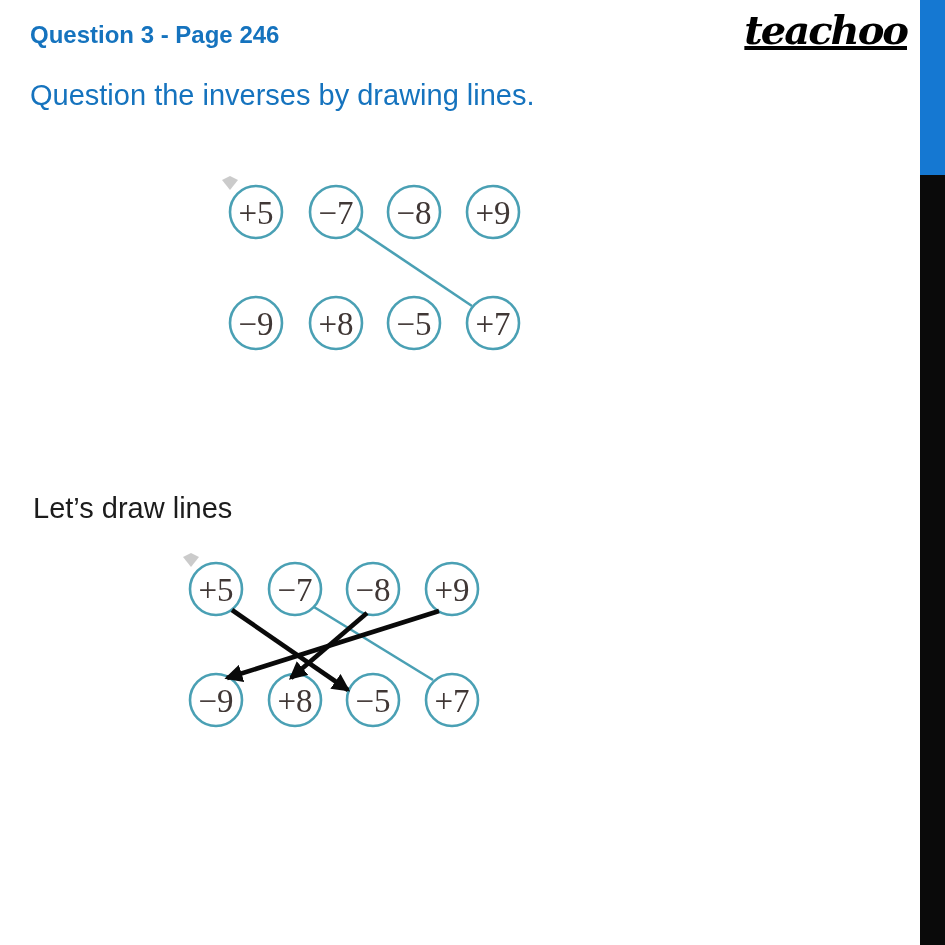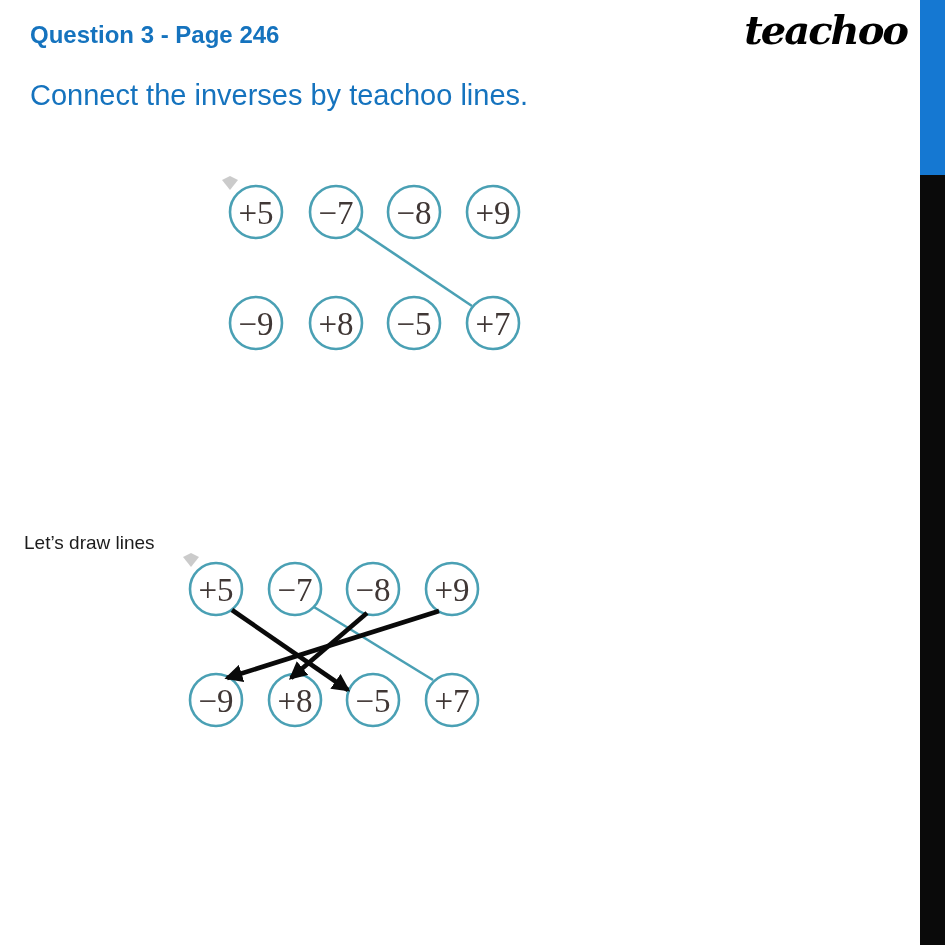--- a/index.html
+++ b/index.html
@@ -14,31 +14,31 @@
     position: absolute; left: 30px; top: 21px;
     font-size: 24px; font-weight: bold;
     color: var(--accent);
   }
   .brand-logo {
     position: absolute; right: 38px; top: 6px;
     font-family: "DejaVu Serif", serif;
     font-style: italic; font-weight: bold;
     font-size: 40px; color: #000;
     letter-spacing: -2px;
+    text-decoration: underline;
   }
   .question-prompt {
     position: absolute; left: 30px; top: 79px;
     font-size: 29px;
     color: var(--accent);
   }
   .solution-heading {
-    position: absolute; left: 24px; top: 492px;
-    font-size: 19px;
+    position: absolute; left: 33px; top: 492px;
+    font-size: 29px;
     color: #1c1c1c;
-    margin-top: 40px;
   }
   .bar-blue {
     position: absolute; right: 0; top: 0;
     width: 25px; height: 175px;
     background: var(--bar-blue);
   }
   .bar-black {
     position: absolute; right: 0; top: 175px;
     width: 25px; height: 770px;
     background: var(--bar-black);
@@ -50,21 +50,21 @@
     font-family: "Liberation Serif", "DejaVu Serif", serif;
     font-size: 33px;
     fill: var(--ink);
   }
 </style>
 </head>
 <body>
 
 <div class="page-title">Question 3 - Page 246</div>
 <div class="brand-logo">teachoo</div>
-<div class="question-prompt">Connect the inverses by teachoo lines.</div>
+<div class="question-prompt">Question the inverses by drawing lines.</div>
 <div class="solution-heading">Let’s draw lines</div>
 
 <svg id="diagram-q" class="diagram" width="360" height="210" viewBox="190 160 360 210" xmlns="http://www.w3.org/2000/svg">
     <defs>
       <marker id="ah0" viewBox="0 0 10 10" refX="8.5" refY="5" markerWidth="3.9" markerHeight="3.9" orient="auto">
         <path d="M0,0 L10,5 L0,10 z" fill="#0a0a0a"></path>
       </marker>
     </defs>
     <polygon points="222,180 230,176 238,180 230,190" fill="#cbcbcb"></polygon>
     <circle cx="256" cy="212" r="26" fill="#ffffff" stroke="#4aa0b4" stroke-width="2.6"></circle>

